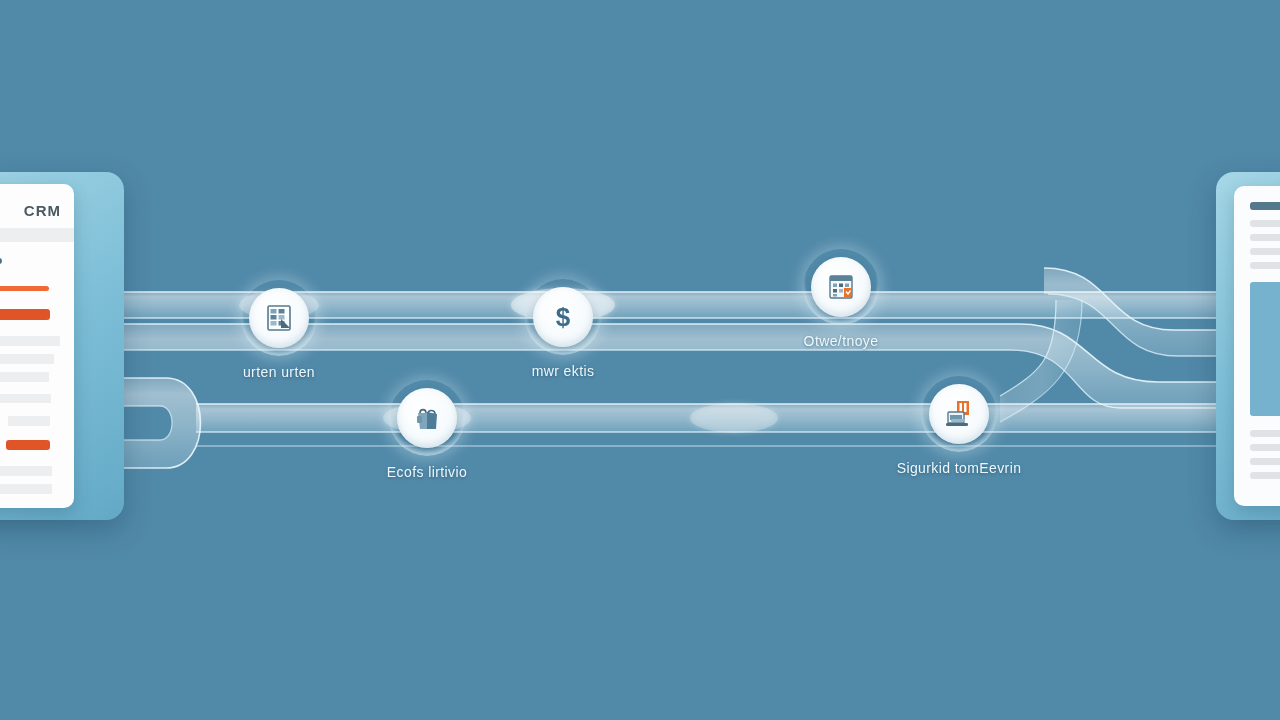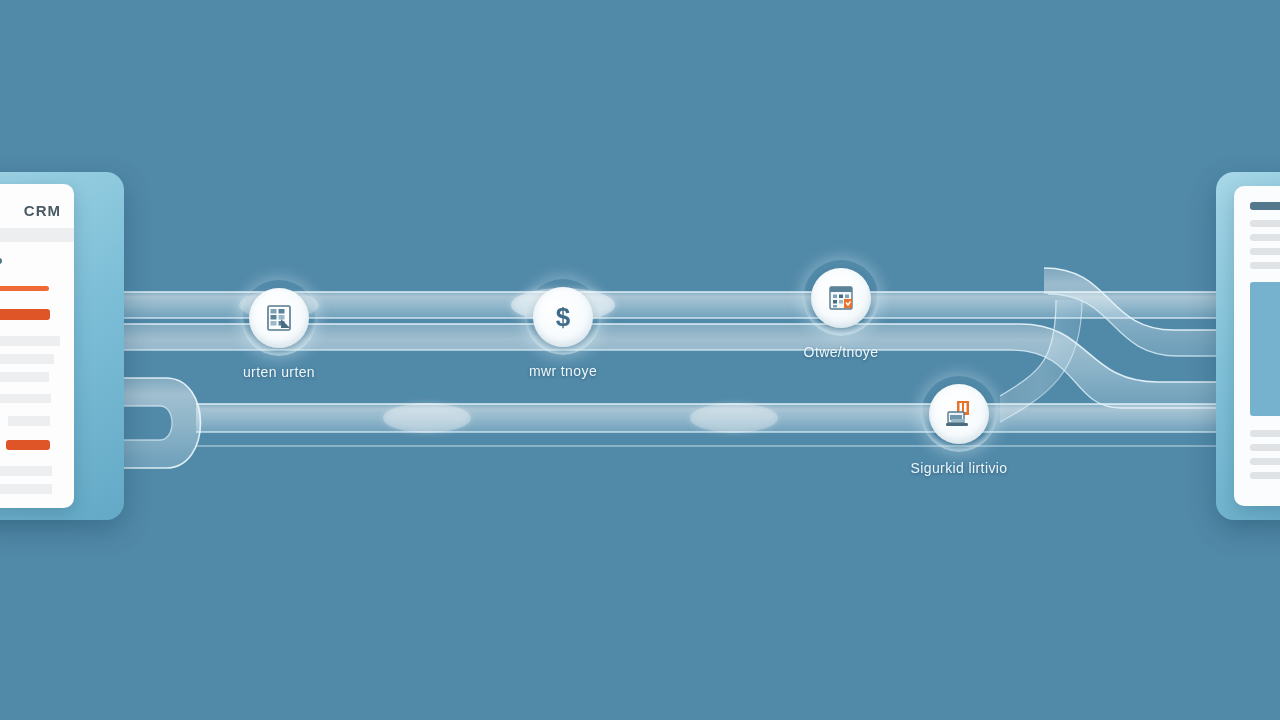--- a/index.html
+++ b/index.html
@@ -323,54 +323,67 @@
       <div class="node-label">urten urten</div>
     </div>
 
     <div class="node" style="left:563px; top:317px;">
       <div class="node-ring"></div>
       <div class="node-disc">
         <svg width="30" height="32" viewBox="0 0 30 32">
           <text x="15" y="25" text-anchor="middle" font-family="'Liberation Sans', sans-serif" font-size="26" font-weight="bold" fill="#3d6b88">$</text>
         </svg>
       </div>
-      <div class="node-label">mwr tnoye</div>
-    </div>
-
-    <div class="node" style="left:841px; top:298px;">
+      <div class="node-label">mwr ektis</div>
+    </div>
+
+    <div class="node" style="left:841px; top:287px;">
       <div class="node-ring"></div>
       <div class="node-disc">
         <svg width="30" height="30" viewBox="0 0 30 30">
           <rect x="4" y="4" width="22" height="22" rx="1.5" fill="#f4f8fa" stroke="#56798d" stroke-width="1.4"></rect>
           <rect x="4" y="4" width="22" height="5" fill="#5b8299"></rect>
           <rect x="7" y="11.5" width="4" height="3.5" fill="#7fa3b6"></rect>
           <rect x="13" y="11.5" width="4" height="3.5" fill="#4a6c80"></rect>
           <rect x="19" y="11.5" width="4" height="3.5" fill="#7fa3b6"></rect>
           <rect x="7" y="17" width="4" height="3.5" fill="#4a6c80"></rect>
           <rect x="13" y="17" width="4" height="3.5" fill="#9ab8c7"></rect>
           <rect x="7" y="22" width="4" height="2.5" fill="#7fa3b6"></rect>
           <rect x="18" y="16" width="8" height="9" fill="#e8722c"></rect>
           <path d="M 20 19.5 L 22 22 L 24.5 18.5" stroke="#ffffff" stroke-width="1.4" fill="none"></path>
         </svg>
       </div>
       <div class="node-label">Otwe/tnoye</div>
     </div>
 
+    <div class="node" style="left:427px; top:418px;">
+      <div class="node-ring"></div>
+      <div class="node-disc">
+        <svg width="30" height="30" viewBox="0 0 30 30">
+          <path d="M 6 10 L 15 10 L 15 26 L 8 26 Z" fill="#7fa6ba"></path>
+          <path d="M 15 9 L 25 11 L 24 26 L 15 26 Z" fill="#4f7d99"></path>
+          <path d="M 8 10 C 8 5.5 14 5.5 14 10" fill="none" stroke="#4a6c80" stroke-width="1.6"></path>
+          <path d="M 16 10 C 17 6 23 7 23 11" fill="none" stroke="#3d6b88" stroke-width="1.6"></path>
+          <rect x="5" y="13" width="5" height="7" rx="1" fill="#6d97ad"></rect>
+        </svg>
+      </div>
+      <div class="node-label">Ecofs lirtivio</div>
+    </div>
 
 
     <div class="node" style="left:959px; top:414px;">
       <div class="node-ring"></div>
       <div class="node-disc">
         <svg width="32" height="30" viewBox="0 0 32 30">
           <rect x="14" y="2" width="12" height="14" fill="#e8722c"></rect>
           <rect x="16.5" y="4" width="2.5" height="9" fill="#ffffff"></rect>
           <rect x="21" y="4" width="2.5" height="9" fill="#ffffff"></rect>
           <rect x="5" y="13" width="16" height="11" rx="1" fill="#eef4f7" stroke="#56798d" stroke-width="1.4"></rect>
           <rect x="7" y="16" width="12" height="5" fill="#6d97ad"></rect>
           <rect x="3" y="24" width="22" height="3" rx="1.2" fill="#4a6c80"></rect>
           <rect x="8" y="20" width="14" height="3" rx="1" fill="#9ab8c7"></rect>
         </svg>
       </div>
-      <div class="node-label">Sigurkid lirtivio</div>
+      <div class="node-label">Sigurkid tomEevrin</div>
     </div>
 
   </div>
 </div>
 
 </body></html>

